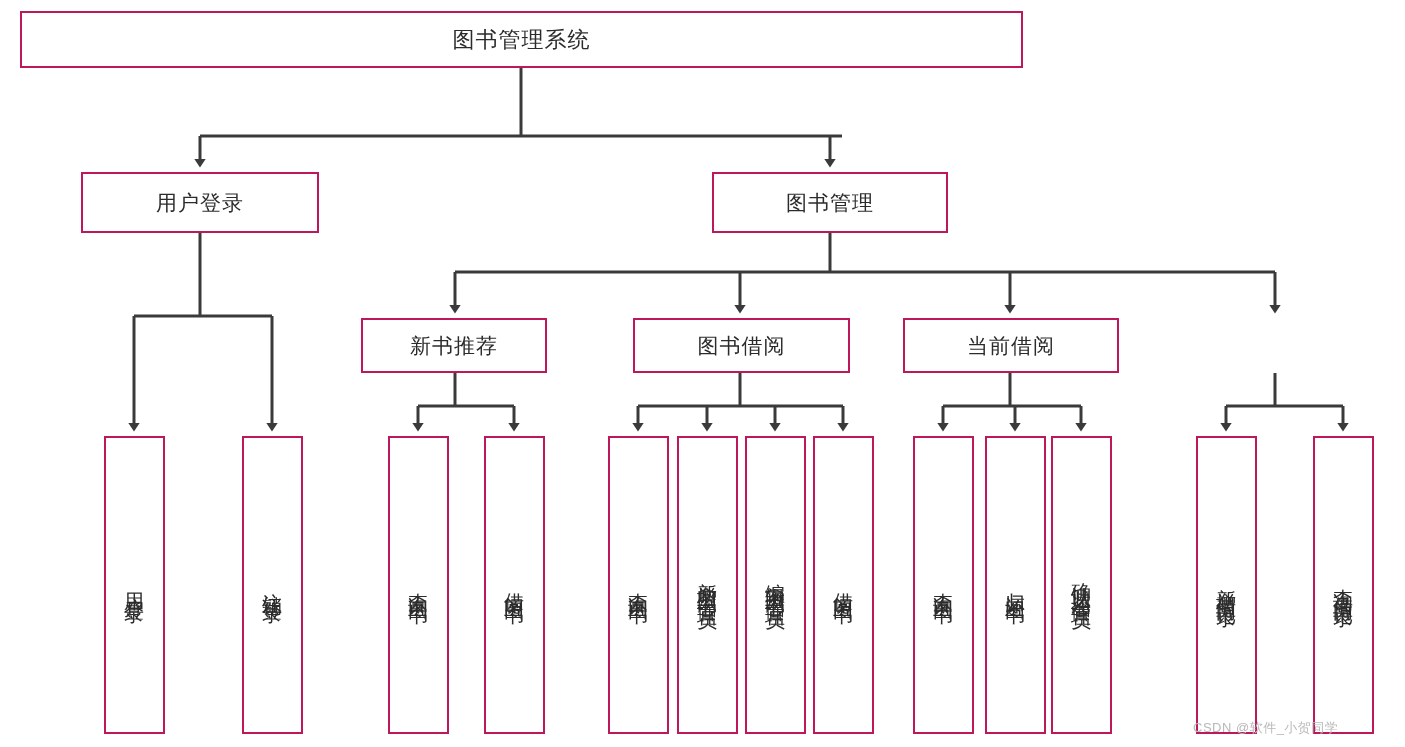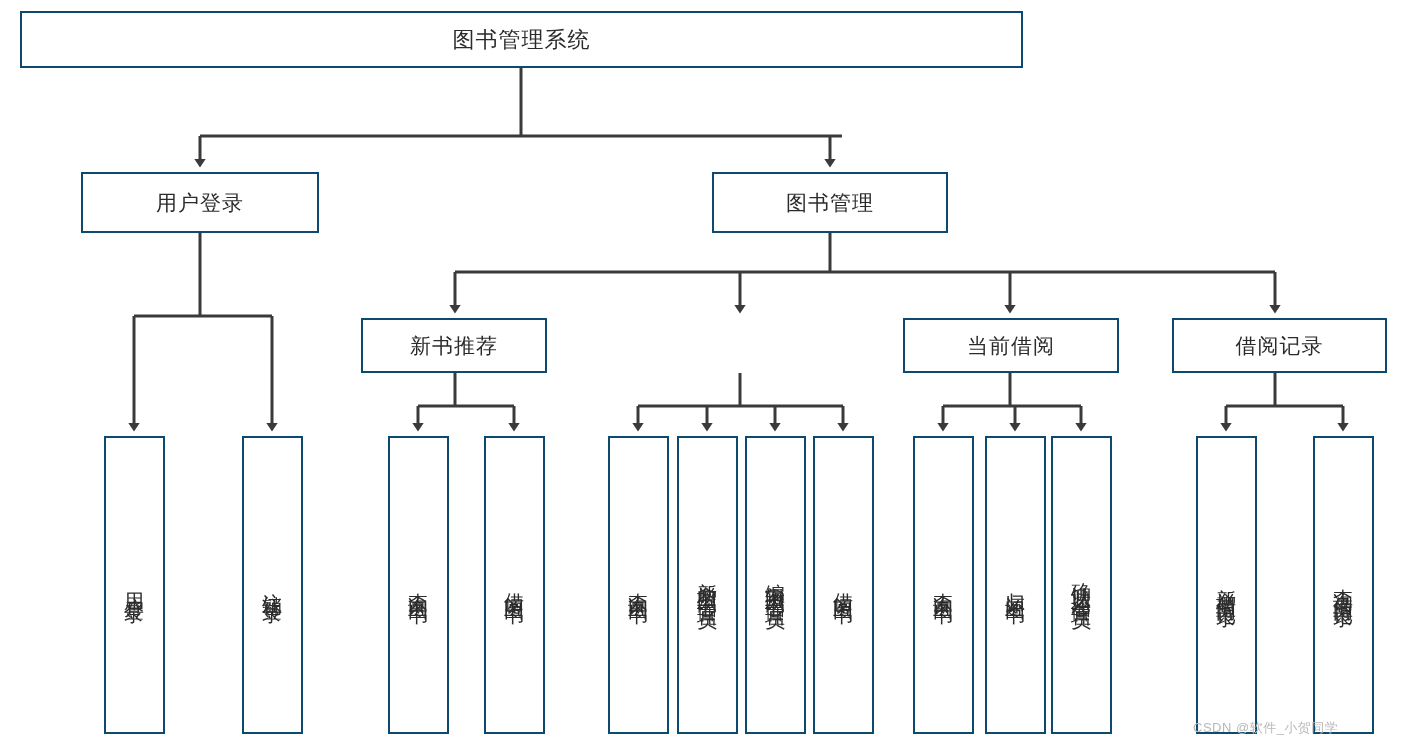--- a/index.html
+++ b/index.html
@@ -22,21 +22,21 @@
     left: 0;
     top: 0;
     width: 1405px;
     height: 747px;
     pointer-events: none;
   }
   .node {
     position: absolute;
     box-sizing: border-box;
     background: #ffffff;
-    border: 2px solid #0c4a6e;
+    border: 2px solid #be185d;
     display: flex;
     align-items: center;
     justify-content: center;
     color: #2b2b2b;
   }
   .node.horiz {
     font-size: 21px;
     letter-spacing: 1px;
   }
   .node.vert {
@@ -122,25 +122,25 @@
   <div class="node horiz" style="left:81px; top:172px; width:238px; height:61px;">
     <span>用户登录</span>
   </div>
   <div class="node horiz" style="left:712px; top:172px; width:236px; height:61px;">
     <span>图书管理</span>
   </div>
 
   <div class="node horiz" style="left:361px; top:318px; width:186px; height:55px;">
     <span>新书推荐</span>
   </div>
+  <div class="node horiz" style="left:633px; top:318px; width:217px; height:55px;">
+    <span>图书借阅</span>
+  </div>
   <div class="node horiz" style="left:903px; top:318px; width:216px; height:55px;">
     <span>当前借阅</span>
-  </div>
-  <div class="node horiz" style="left:1172px; top:318px; width:215px; height:55px;">
-    <span>借阅记录</span>
   </div>
 
   <div class="node vert" style="left:104px; top:436px; width:61px; height:298px;">
     <span class="vlabel">用户登录</span>
   </div>
   <div class="node vert" style="left:242px; top:436px; width:61px; height:298px;">
     <span class="vlabel">注销登录</span>
   </div>
   <div class="node vert" style="left:388px; top:436px; width:61px; height:298px;">
     <span class="vlabel">查询图书</span>

